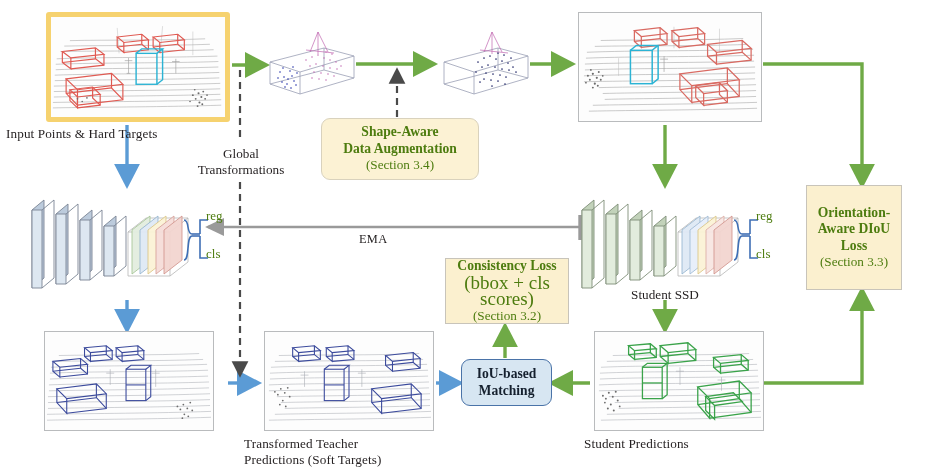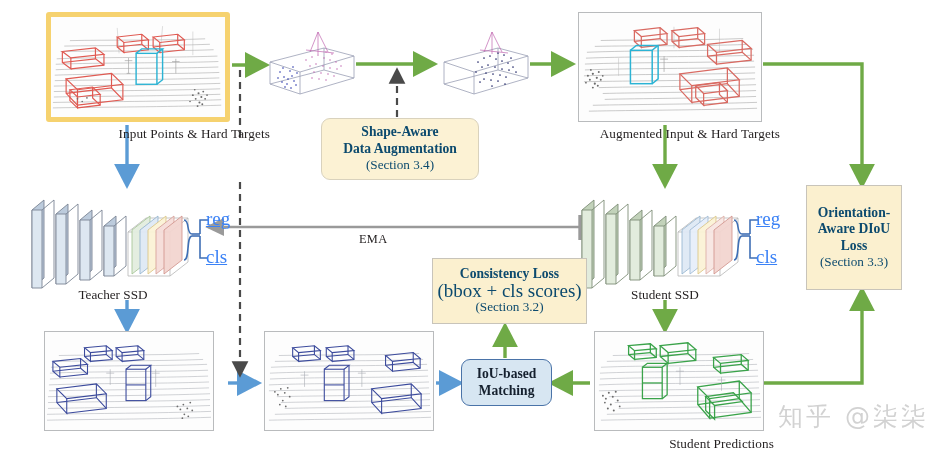--- a/index.html
+++ b/index.html
@@ -9,42 +9,42 @@
 
   .abs{position:absolute;}
 
   
   .pcpanel{position:absolute;background:#fdfdfd;box-sizing:border-box;}
   .pcpanel.plain{border:1.5px solid #b9bbbd;}
   .pcpanel.gold{border:5px solid #f6d26f;border-radius:3px;}
   .pcsvg{position:absolute;left:0;top:0;width:100%;height:100%;}
 
   
-  .cap{position:absolute;text-align:right;font-size:13.2px;line-height:15.5px;
+  .cap{position:absolute;text-align:left;font-size:13.2px;line-height:15.5px;
        color:#231f20;letter-spacing:.1px;white-space:pre-line;}
 
   
   .note{position:absolute;box-sizing:border-box;background:#fbf0cf;
-        border:1.2px solid #c8c4ba;text-align:center;color:#0c4a6e;
+        border:1.2px solid #c8c4ba;text-align:center;color:#4d7c0f;
         display:flex;flex-direction:column;align-items:center;justify-content:center;}
   .note.round{border-radius:9px;background:#fcf2d4;border-color:#d9d2bd;}
   .note .l1{font-weight:bold;font-size:13.6px;line-height:16.5px;}
   .note .l2{font-size:19px;line-height:16.5px;}
   .note .l3{font-size:13.2px;line-height:16.5px;}
 
   .bluebox{position:absolute;box-sizing:border-box;background:#d7e6f2;
            border:1.6px solid #4a73a8;border-radius:9px;display:flex;
            flex-direction:column;align-items:center;justify-content:center;
            font-weight:bold;font-size:13.6px;line-height:16.5px;color:#15202e;}
 
   
   .ssd{position:absolute;}
   .ssdsvg{position:absolute;left:0;top:0;}
   .ssdlabel{position:absolute;font-size:13.2px;text-align:center;color:#231f20;}
-  .headlbl{position:absolute;font-size:19px;color:#3b82f6;text-decoration:underline;}
+  .headlbl{position:absolute;font-size:13px;color:#4d7c0f;}
 
   
   #wires{position:absolute;left:0;top:0;width:939px;height:471px;pointer-events:none;}
 
   .emalabel{position:absolute;font-size:12.4px;color:#231f20;letter-spacing:.3px;}
   .gtlabel{position:absolute;font-size:13.2px;text-align:center;line-height:15.5px;
            color:#231f20;white-space:pre-line;}
 
   .wm{position:absolute;font-size:25px;color:#d2d2d2;letter-spacing:3px;
       font-family:"DejaVu Sans",sans-serif;}
@@ -366,21 +366,20 @@
         <circle cx="7" cy="71" r="0.9"></circle>
           <circle cx="24" cy="64" r="0.9"></circle>
           <circle cx="12" cy="58" r="0.9"></circle>
       </g>
       <g stroke="#a0a0a0" stroke-width="0.7" fill="none">
         <path d="M86,44 L86,60"></path>
           <path d="M82,47 L90,47"></path>
       </g>
     </svg>
   </div>
-  <div class="cap" style="left:560px;top:126px;width:220px;">Augmented Input &amp; Hard Targets</div>
 
   <div class="ssd" style="left:28px;top:186px;width:190px;height:110px;">
     <svg class="ssdsvg" viewBox="0 0 190 110" style="width:190px;height:110px;">
 
       <g stroke="#7a8494" stroke-width="0.9">
         <path d="M4,24 L16,14 L16,92 L4,102 Z" fill="#bccbdc"></path>
         <path d="M4,24 L14,24 L14,102 L4,102 Z" fill="#dde7f1"></path>
         <path d="M14,24 L26,14 L26,92 L14,102" fill="none"></path>
         <path d="M28,28 L40,18 L40,88 L28,98 Z" fill="#bccbdc"></path>
         <path d="M28,28 L38,28 L38,98 L28,98 Z" fill="#dde7f1"></path>
@@ -411,21 +410,20 @@
         <path d="M156,74 C162,74 158,50 164,50"></path>
         <path d="M164,48 L172,48"></path>
           <path d="M164,50 L172,50"></path>
         <path d="M172,48 L172,34 L180,34"></path>
         <path d="M172,50 L172,72 L180,72"></path>
       </g>
     </svg>
     <div class="headlbl" style="left:178px;top:22px;">reg</div>
     <div class="headlbl" style="left:178px;top:60px;">cls</div>
   </div>
-  <div class="ssdlabel" style="left:48px;top:287px;width:130px;">Teacher SSD</div>
 
   <div class="ssd" style="left:578px;top:186px;width:190px;height:110px;">
     <svg class="ssdsvg" viewBox="0 0 190 110" style="width:190px;height:110px;">
       <g stroke="#7f8f78" stroke-width="0.9">
         <path d="M4,24 L16,14 L16,92 L4,102 Z" fill="#c2d2ba"></path>
         <path d="M4,24 L14,24 L14,102 L4,102 Z" fill="#e2ecdd"></path>
         <path d="M14,24 L26,14 L26,92 L14,102" fill="none"></path>
         <path d="M28,28 L40,18 L40,88 L28,98 Z" fill="#c2d2ba"></path>
         <path d="M28,28 L38,28 L38,98 L28,98 Z" fill="#e2ecdd"></path>
         <path d="M38,28 L50,18 L50,88 L38,98" fill="none"></path>
@@ -455,31 +453,33 @@
           <path d="M164,50 L172,50"></path>
         <path d="M172,48 L172,34 L180,34"></path>
         <path d="M172,50 L172,72 L180,72"></path>
       </g>
     </svg>
     <div class="headlbl" style="left:178px;top:22px;">reg</div>
     <div class="headlbl" style="left:178px;top:60px;">cls</div>
   </div>
   <div class="ssdlabel" style="left:600px;top:287px;width:130px;">Student SSD</div>
 
+  <div class="gtlabel" style="left:186px;top:146px;width:110px;">Global
+Transformations</div>
 
   <div class="emalabel" style="left:359px;top:232px;">EMA</div>
 
   <div class="note" style="left:806px;top:185px;width:96px;height:105px;">
     <div class="l1">Orientation-</div>
     <div class="l1">Aware DIoU</div>
     <div class="l1">Loss</div>
     <div class="l3">(Section 3.3)</div>
   </div>
 
-  <div class="note" style="left:432px;top:258px;width:155px;height:66px;">
+  <div class="note" style="left:445px;top:258px;width:124px;height:66px;">
     <div class="l1">Consistency Loss</div>
     <div class="l2">(bbox + cls scores)</div>
     <div class="l3">(Section 3.2)</div>
   </div>
 
   <div class="bluebox" style="left:461px;top:359px;width:91px;height:47px;">
     <div>IoU-based</div>
     <div>Matching</div>
   </div>
 
@@ -599,20 +599,22 @@
           <circle cx="21" cy="76" r="0.9"></circle>
       </g>
       <g stroke="#a8abb2" stroke-width="0.6" fill="none">
         <path d="M98,38 L98,56"></path>
           <path d="M94,42 L102,42"></path>
           <path d="M40,40 L40,56"></path>
           <path d="M36,44 L44,44"></path>
       </g>
     </svg>
   </div>
+  <div class="cap" style="left:244px;top:436px;width:212px;">Transformed Teacher
+Predictions (Soft Targets)</div>
 
   <div class="pcpanel plain" style="left:594px;top:331px;width:170px;height:100px;">
     <svg class="pcsvg" viewBox="0 0 170 100" preserveAspectRatio="none">
       <g stroke="#93979f" stroke-width="0.5" fill="none" opacity="0.85">
         <path d="M6,36 C48,34 110,35 164,33"></path>
           <path d="M5,42 C48,40 110,41 165,39"></path>
         <path d="M5,48 C48,46 110,47 165,45"></path>
           <path d="M4,54 C48,52 112,53 166,51"></path>
         <path d="M4,60 C48,59 112,59 166,57"></path>
           <path d="M14,66 C52,65 112,65 167,63"></path>
@@ -667,15 +669,14 @@
       <g stroke="#a8abb2" stroke-width="0.6" fill="none">
         <path d="M86,36 L86,54"></path>
           <path d="M82,40 L90,40"></path>
           <path d="M128,46 L128,60"></path>
           <path d="M124,49 L132,49"></path>
       </g>
     </svg>
   </div>
   <div class="cap" style="left:584px;top:436px;width:190px;">Student Predictions</div>
 
-  <div class="wm" style="left:778px;top:400px;">知乎 @柒柒</div>
 
 </div>
 
 </body></html>

